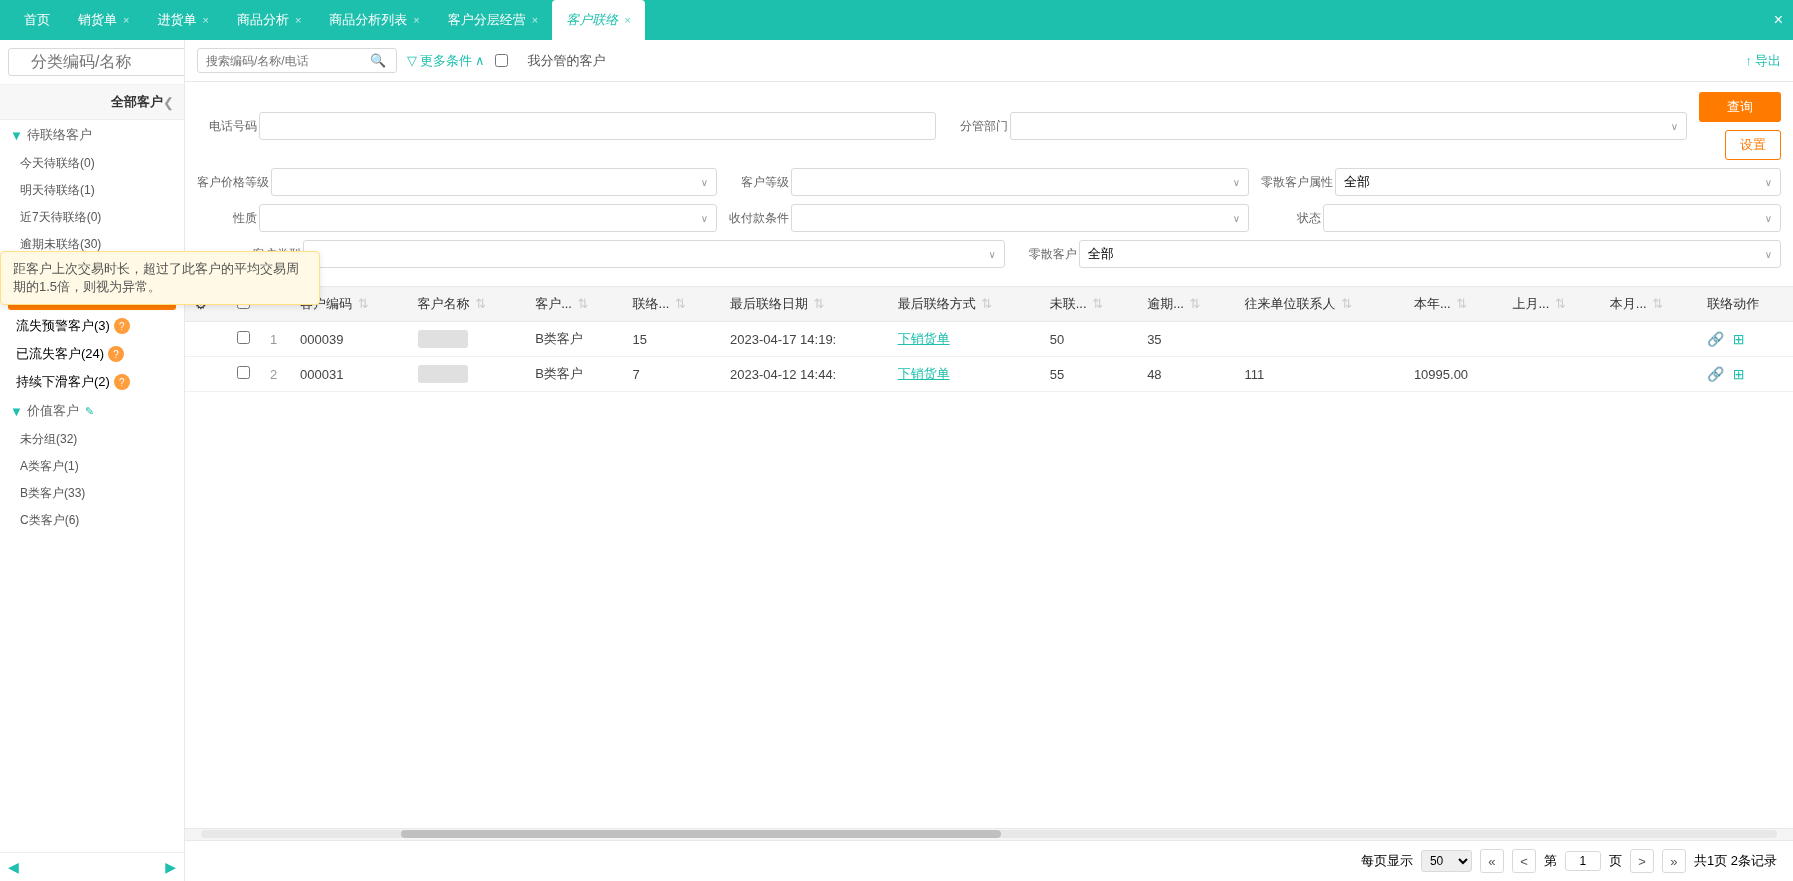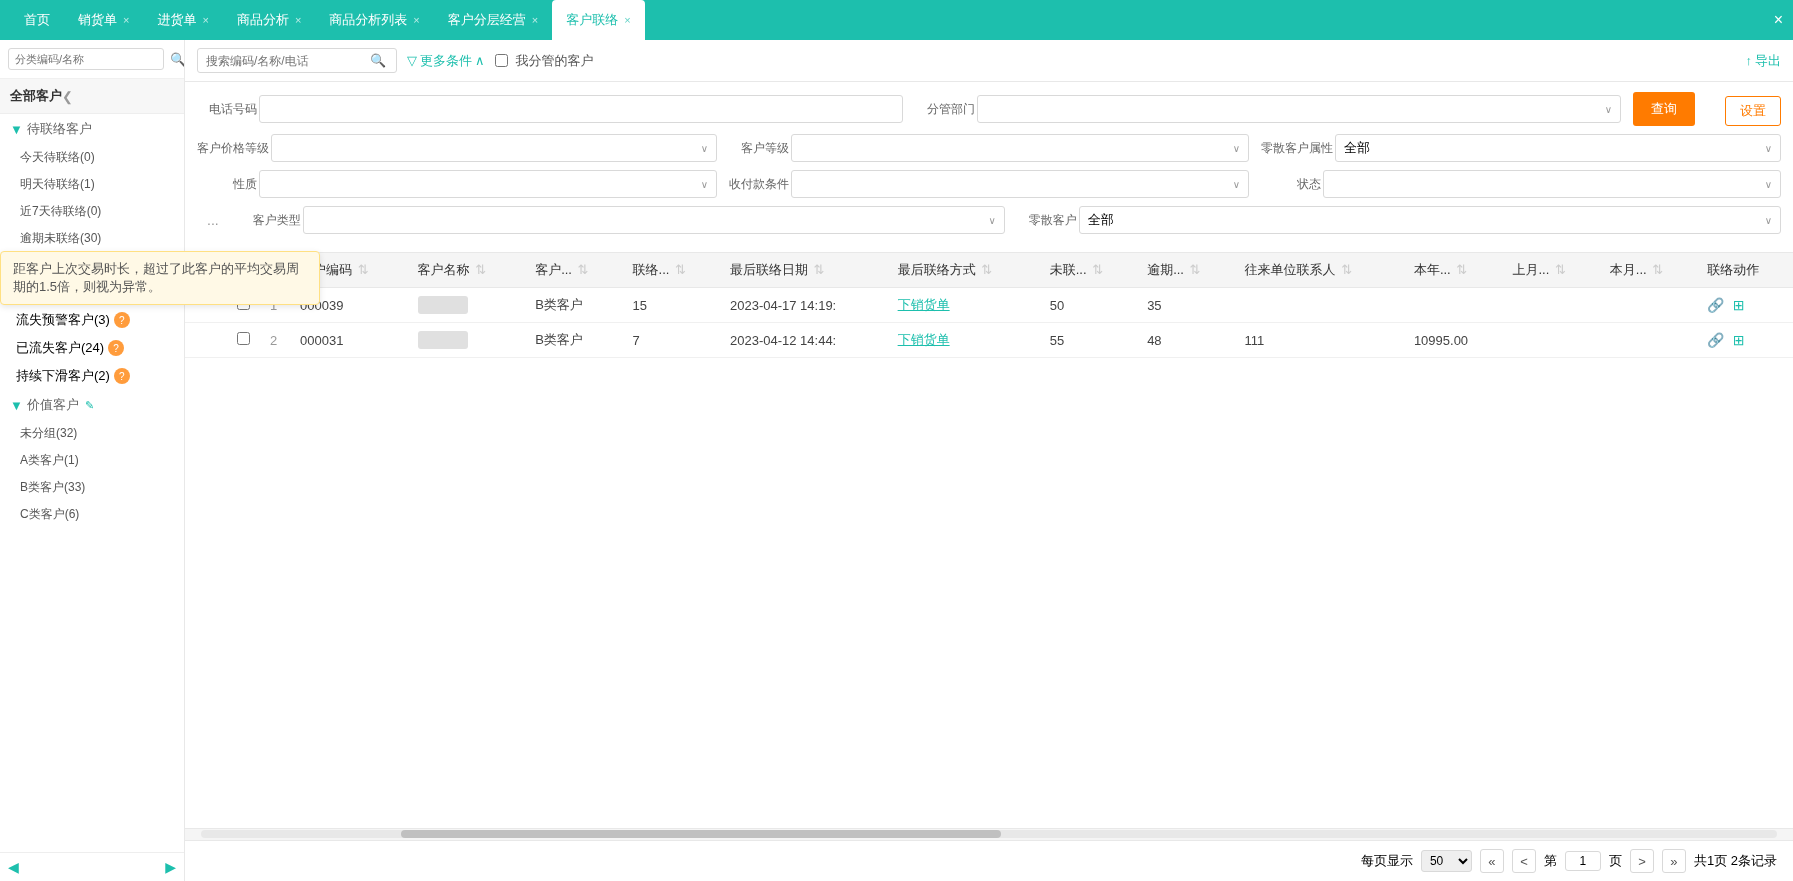--- a/index.html
+++ b/index.html
@@ -6,21 +6,21 @@
     body { background: #f5f5f5; overflow: hidden; width: 1793px; height: 881px; }
 
     
     .top-nav {
       display: flex; align-items: center; background: #1dbfad; height: 40px; padding: 0 10px; position: relative;
     }
     .top-nav-item {
       color: #fff; padding: 0 14px; height: 40px; display: flex; align-items: center; cursor: pointer; font-size: 13px; white-space: nowrap;
     }
     .top-nav-item.active {
-      background: #fff; color: #1dbfad; border-radius: 4px 4px 0 0;
+      background: #fff; color: #1dbfad; border-radius: 4px 4px 0 0; font-style: italic;
     }
     .top-nav-item .close-x {
       margin-left: 6px; font-size: 11px; opacity: 0.7;
     }
     .top-nav-close-all {
       position: absolute; right: 10px; top: 50%; transform: translateY(-50%);
       color: #fff; cursor: pointer; font-size: 16px;
     }
 
     
@@ -29,27 +29,27 @@
     }
 
     
     .sidebar {
       width: 185px; background: #fff; border-right: 1px solid #e8e8e8; display: flex; flex-direction: column; overflow: hidden; flex-shrink: 0;
     }
     .sidebar-search {
       display: flex; align-items: center; padding: 8px; border-bottom: 1px solid #f0f0f0;
     }
     .sidebar-search input {
-      flex: 1; border: 1px solid #d9d9d9; border-radius: 3px; padding: 4px 6px; font-size: 11px; outline: none;
+      flex: 1; border: 1px solid #d9d9d9; border-radius: 3px; padding: 4px 22px; font-size: 16px; outline: none;
     }
     .sidebar-search .search-icon {
       margin-left: 6px; color: #999; cursor: pointer;
     }
     .sidebar-section-header {
-      display: flex; align-items: center; justify-content: flex-start; padding: 8px 10px; background: #f7f7f7; border-bottom: 1px solid #eee;
+      display: flex; align-items: center; justify-content: flex-end; padding: 8px 10px; background: #f7f7f7; border-bottom: 1px solid #eee;
     }
     .sidebar-section-header .title {
       font-weight: bold; color: #333; font-size: 13px;
     }
     .sidebar-section-header .collapse-icon {
       color: #999; cursor: pointer;
     }
     .sidebar-group-title {
       display: flex; align-items: center; padding: 6px 10px; color: #666; font-size: 12px; cursor: pointer;
     }
@@ -77,21 +77,21 @@
       display: flex; align-items: center; border: 1px solid #d9d9d9; border-radius: 3px; padding: 4px 8px; min-width: 200px;
     }
     .filter-search input {
       border: none; outline: none; font-size: 12px; width: 160px;
     }
     .filter-search .s-icon { color: #1dbfad; margin-left: 4px; cursor: pointer; }
     .filter-more-btn {
       display: flex; align-items: center; color: #1dbfad; cursor: pointer; font-size: 12px; gap: 3px;
     }
     .my-customer-check {
-      display: flex; align-items: center; gap: 8px; font-size: 12px; color: #555; cursor: pointer;
+      display: flex; align-items: center; gap: 20px; font-size: 12px; color: #555; cursor: pointer;
     }
     .my-customer-check input { cursor: pointer; }
     .export-btn {
       margin-left: auto; display: flex; align-items: center; color: #1dbfad; cursor: pointer; font-size: 12px; gap: 3px;
     }
 
     
     .filter-form {
       background: #fff; padding: 10px 12px; border-bottom: 1px solid #e8e8e8;
     }
@@ -110,21 +110,21 @@
     .filter-field .field-select {
       flex: 1; display: flex; align-items: center; border: 1px solid #d9d9d9; border-radius: 3px; padding: 4px 8px; font-size: 12px; height: 28px; background: #fff; cursor: pointer; justify-content: space-between;
     }
     .filter-field .field-select .chev { color: #999; font-size: 10px; }
     .query-btn {
       background: #ff7b00; color: #fff; border: none; border-radius: 3px; padding: 6px 18px; cursor: pointer; font-size: 13px;
     }
     .set-btn {
       background: #fff; color: #ff7b00; border: 1px solid #ff7b00; border-radius: 3px; padding: 5px 14px; cursor: pointer; font-size: 13px; margin-top: 4px; margin-left: 26px;
     }
-    .btn-group { display: flex; flex-direction: row; gap: 4px; }
+    .btn-group { display: flex; flex-direction: column; gap: 4px; }
 
     
     .table-container {
       flex: 1; overflow: auto; background: #fff; margin: 0;
     }
     table {
       width: 100%; border-collapse: collapse; font-size: 12px;
     }
     thead th {
       background: #f5f5f5; border-bottom: 1px solid #e8e8e8; padding: 8px 10px; text-align: left; color: #333; font-weight: normal; white-space: nowrap; position: sticky; top: 0;

